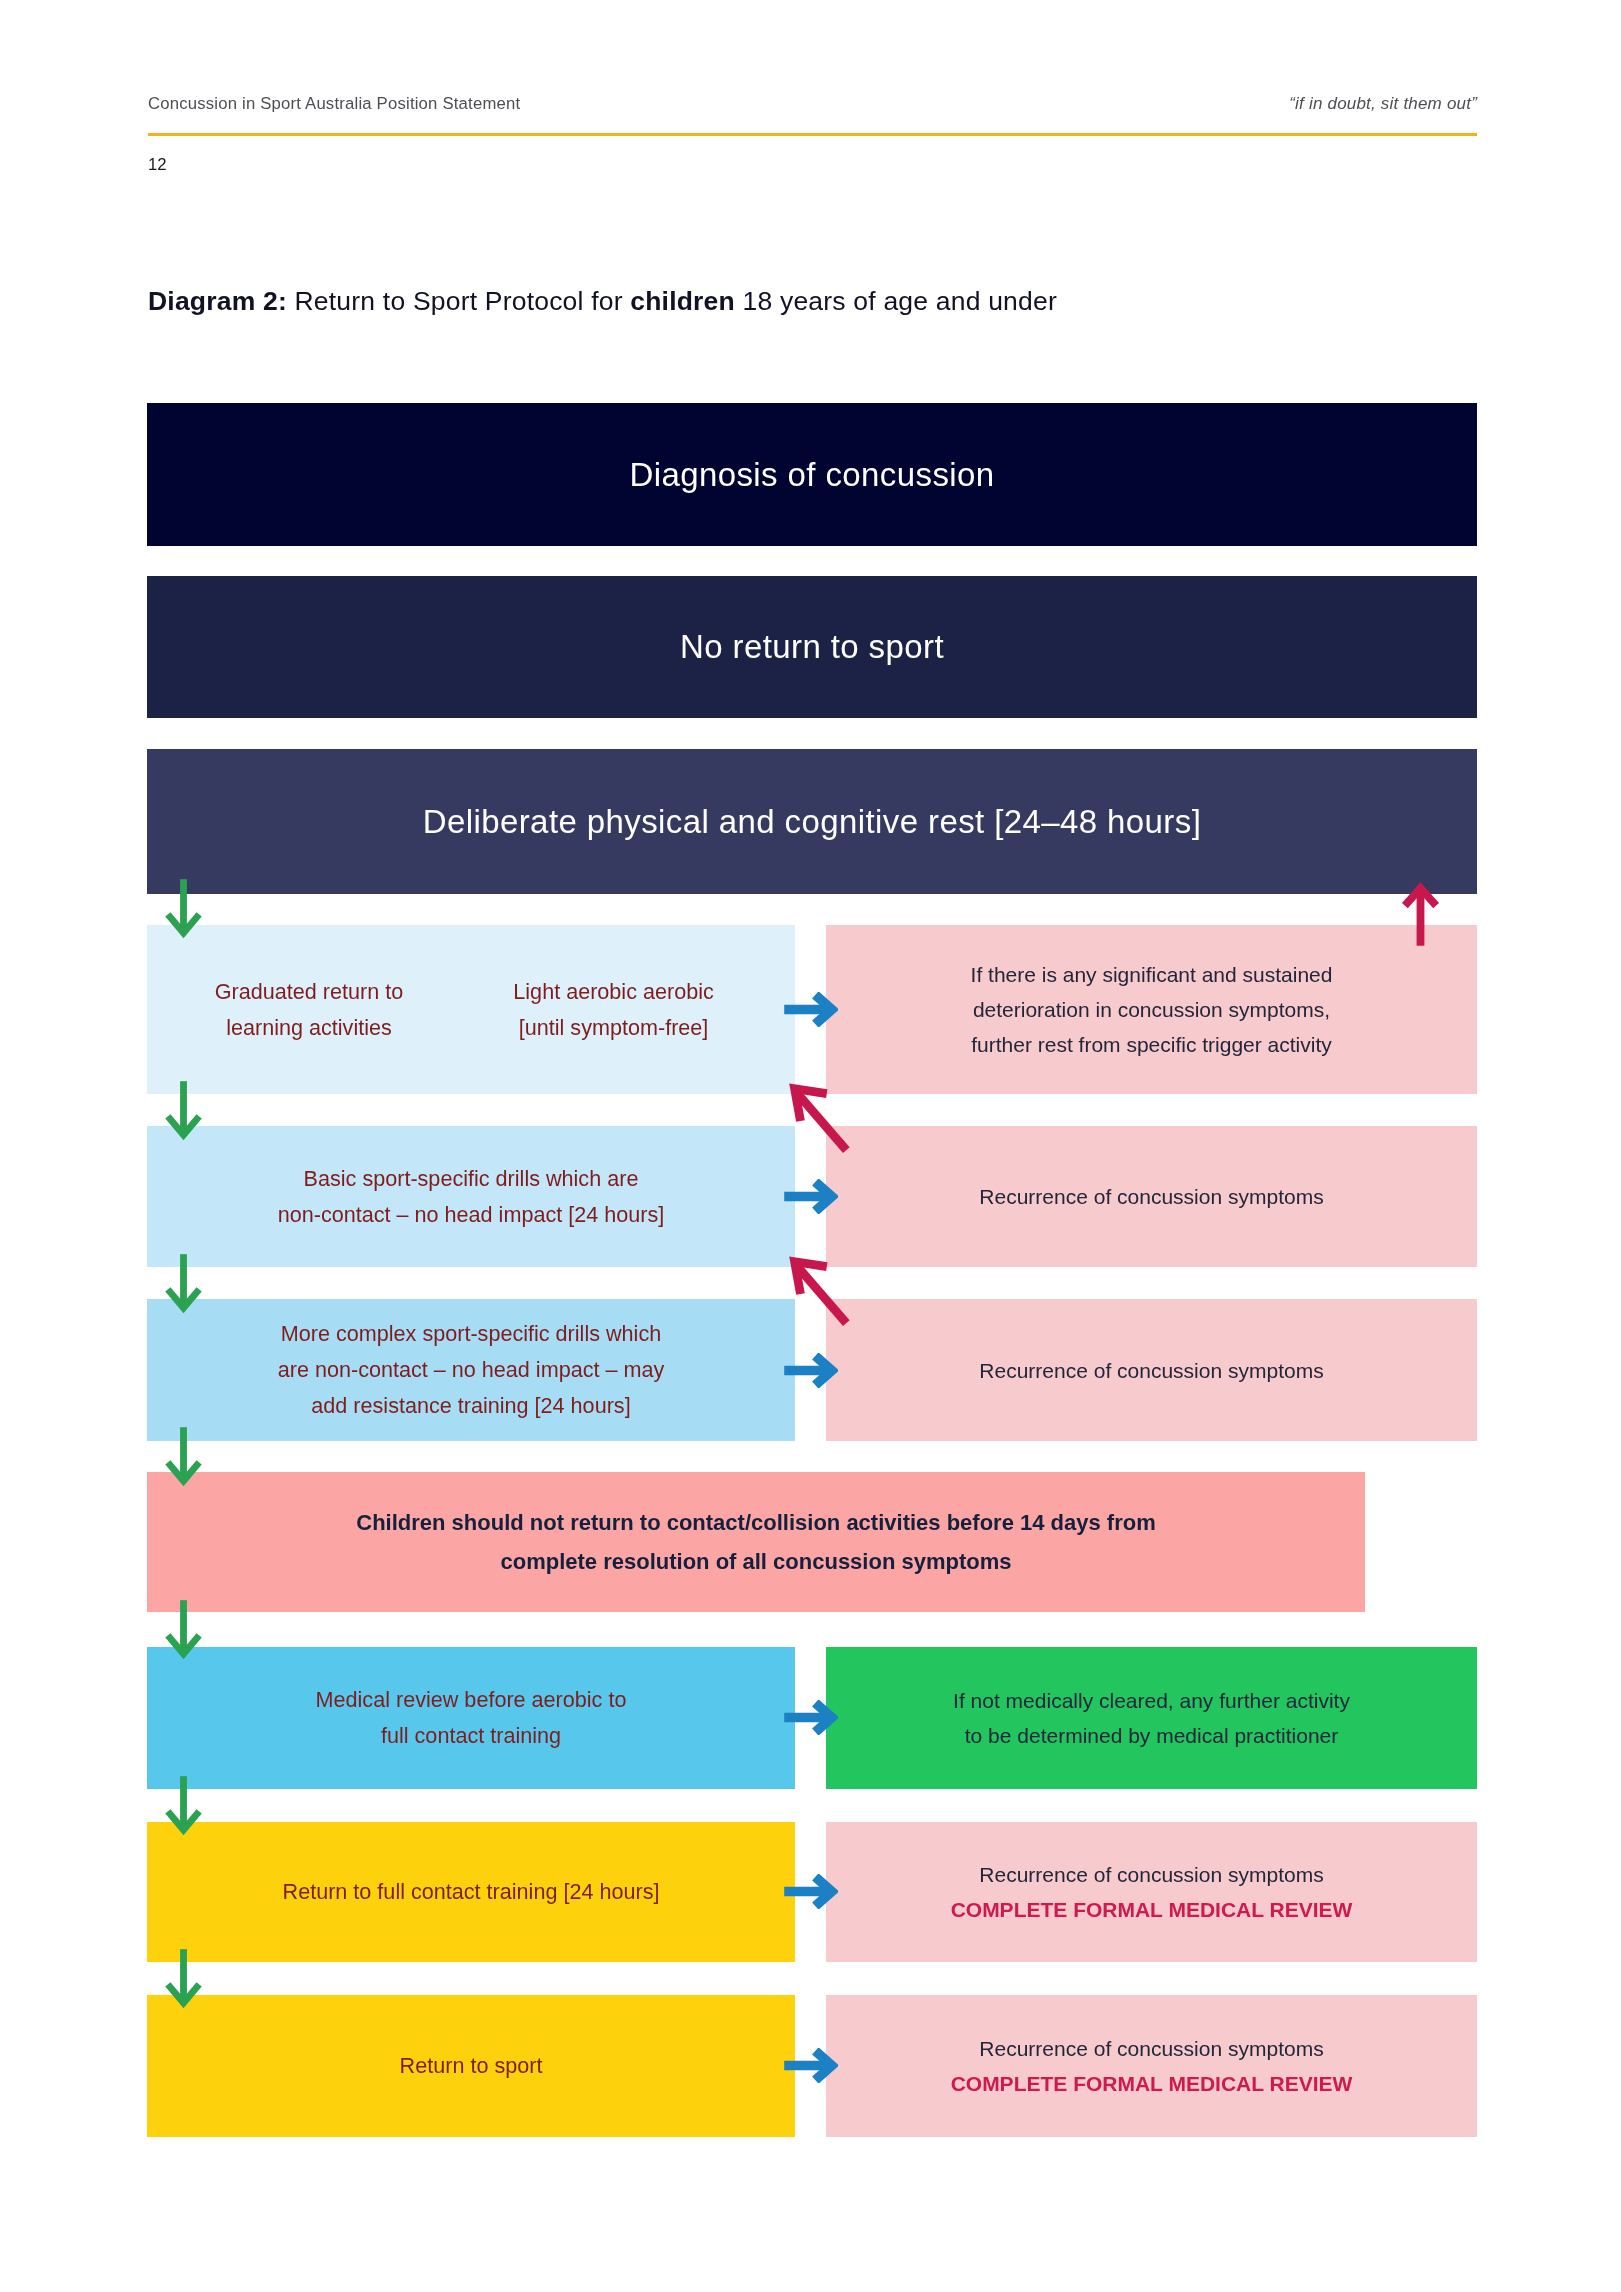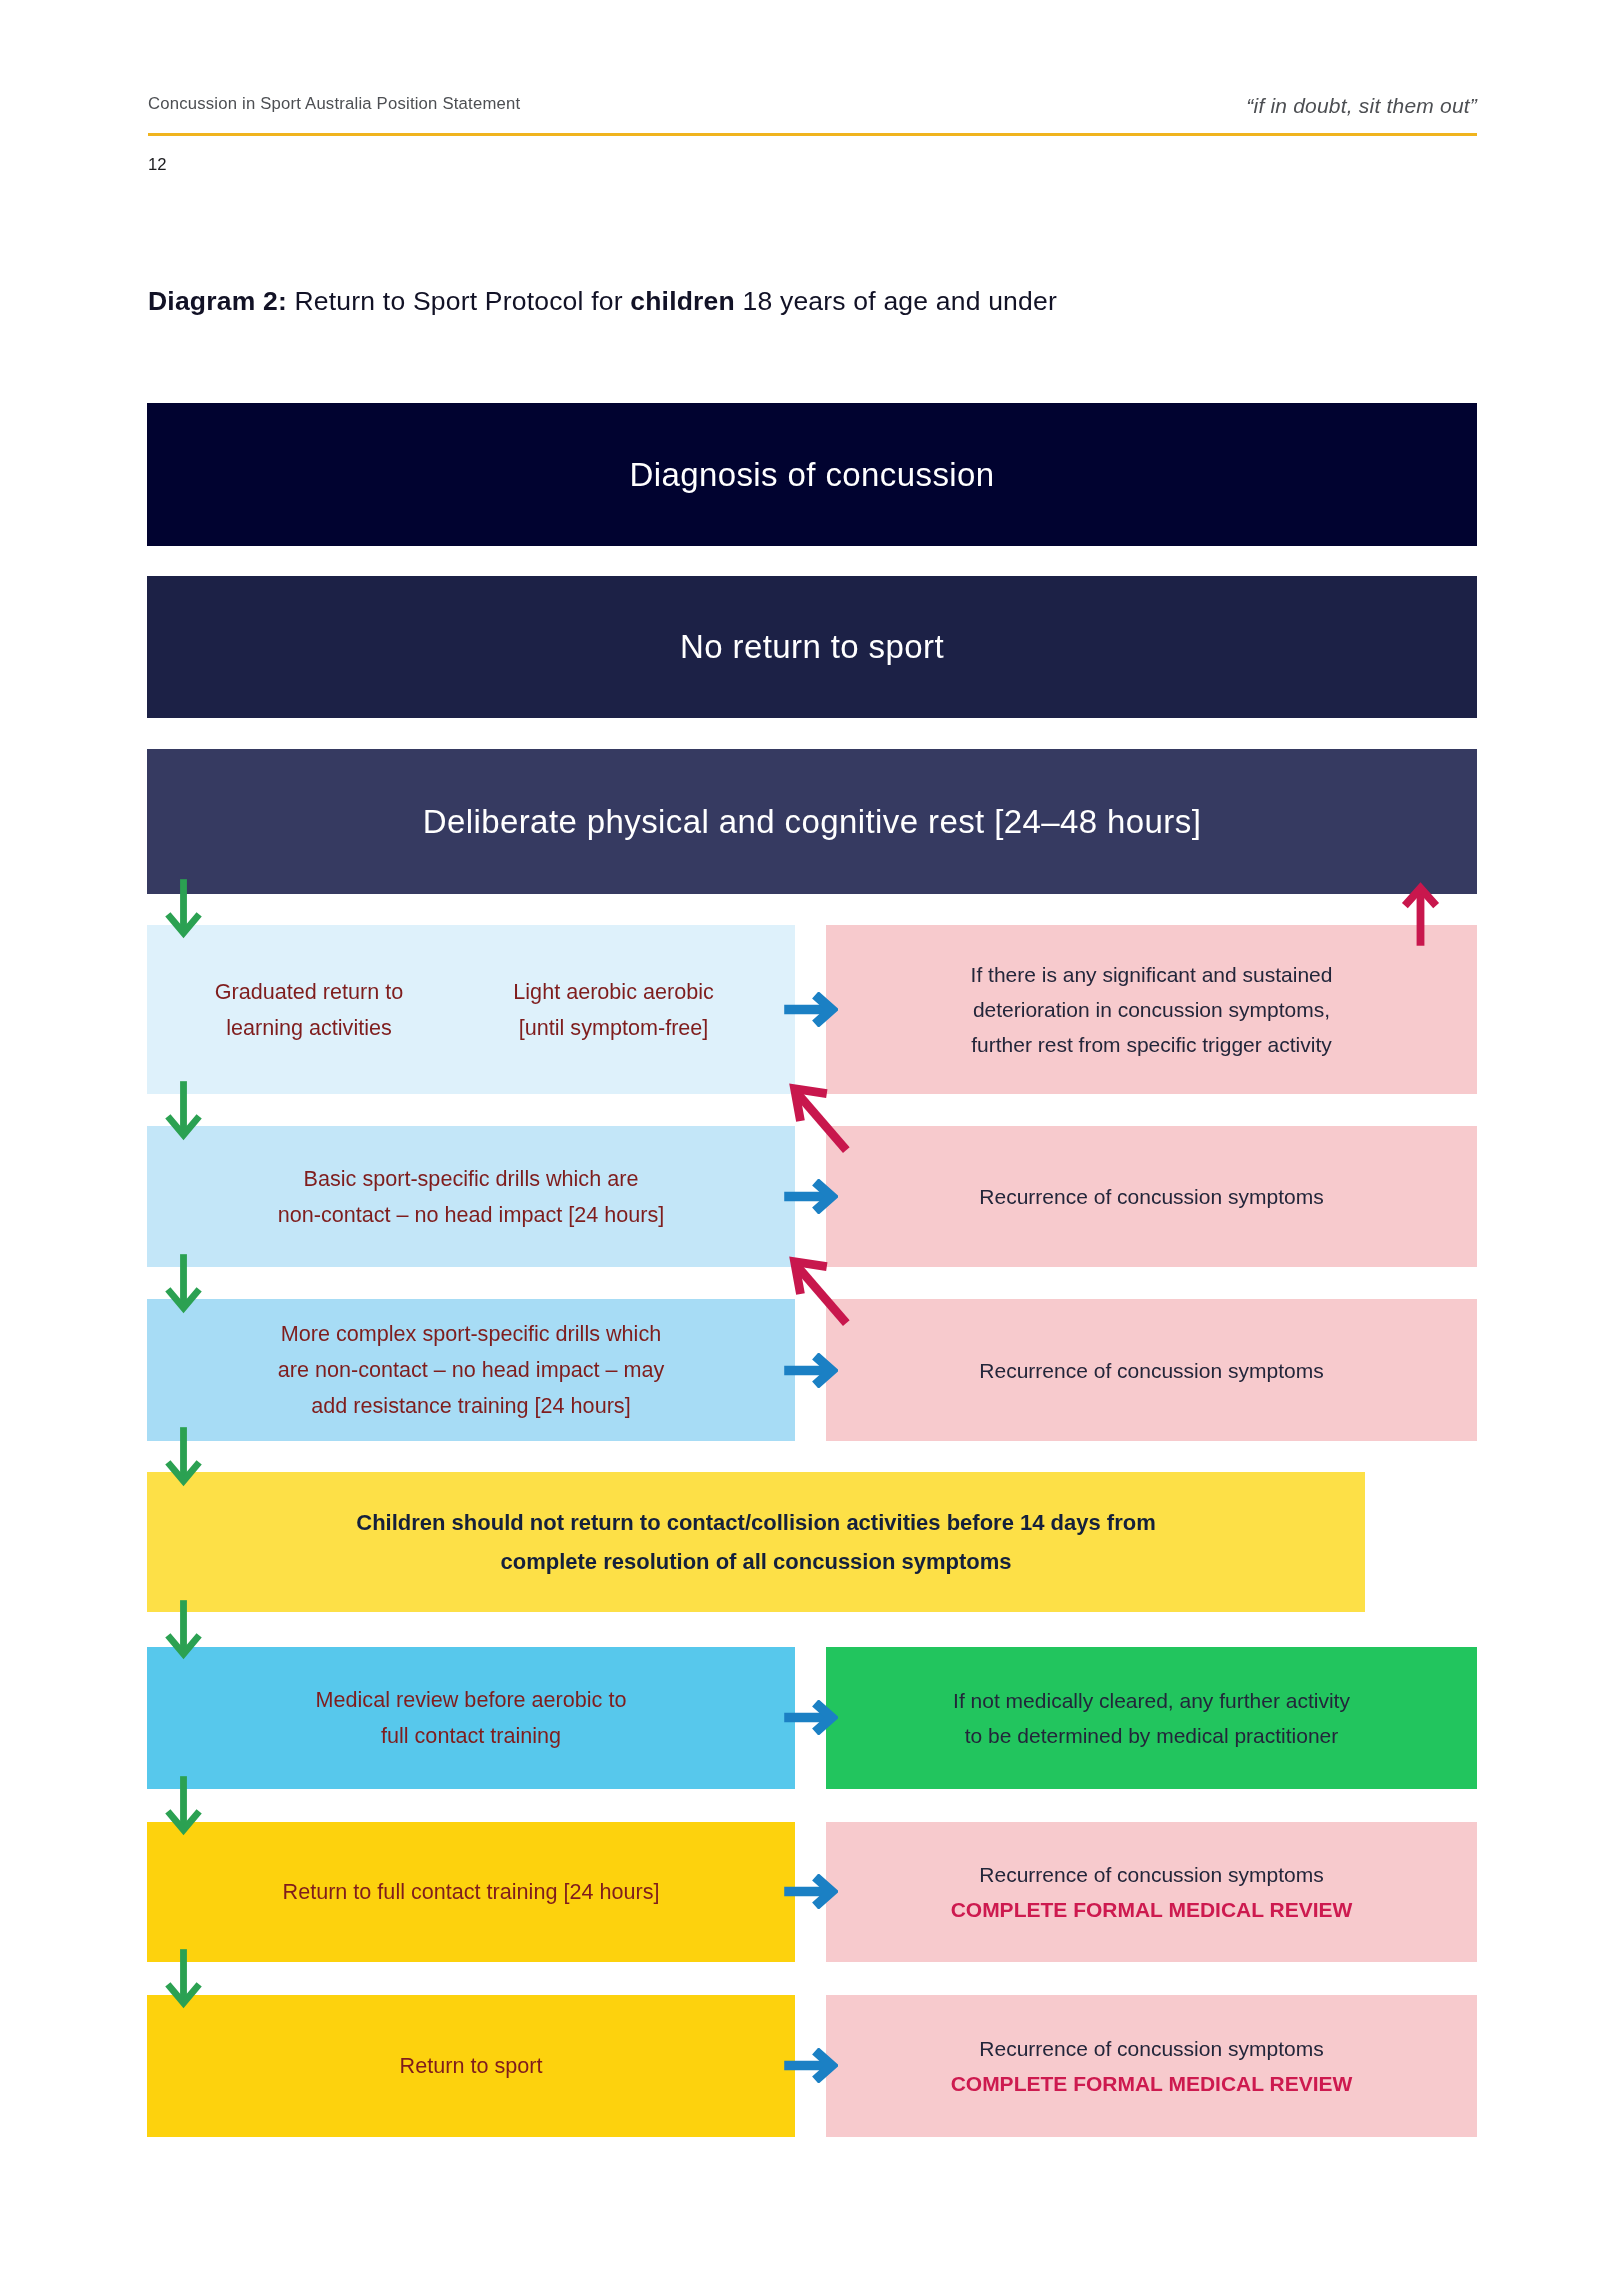--- a/index.html
+++ b/index.html
@@ -1,20 +1,20 @@
 <!DOCTYPE html>
 <html><head>
 <meta charset="utf-8">
 <style>
   html,body{margin:0;padding:0;background:#ffffff;}
   .page{position:relative;width:1621px;height:2293px;background:#ffffff;overflow:hidden;
         font-family:"Liberation Sans","DejaVu Sans",sans-serif;}
   .abs{position:absolute;box-sizing:border-box;}
   .hdr-left{font-size:16.7px;color:#4d4f53;letter-spacing:0.2px;}
-  .hdr-right{font-size:21px;color:#4d4f53;font-style:italic;text-align:right;letter-spacing:0.2px;}
+  .hdr-right{font-size:17px;color:#4d4f53;font-style:italic;text-align:right;letter-spacing:0.2px;}
   .rule{height:2.9px;}
   .pagenum{font-size:16.7px;color:#1c1c1f;font-weight:500;}
   .doc-title{font-size:26.5px;color:#121226;letter-spacing:0.2px;white-space:nowrap;}
   .doc-title .b{font-weight:700;}
   .banner{display:flex;align-items:center;justify-content:center;color:#ffffff;
           font-size:33px;letter-spacing:0.4px;text-align:center;}
   .stepbox{display:flex;align-items:center;justify-content:center;color:#7f1d1d;
            font-size:21.6px;line-height:36px;text-align:center;white-space:pre-line;}
   .step-cols{display:flex;align-items:center;width:100%;}
   .step-cols .c1{flex:0 0 50%;text-align:center;white-space:pre-line;}
@@ -59,21 +59,21 @@
 
   <div class="abs stepbox" style="left: 147px; top: 1126px; width: 648px; height: 141px; background: rgb(195, 230, 248);">Basic sport-specific drills which are
 non-contact – no head impact [24 hours]</div>
   <div class="abs pinkbox" style="left: 826px; top: 1126px; width: 651px; height: 141px; background: rgb(247, 202, 205);">Recurrence of concussion symptoms</div>
 
   <div class="abs stepbox" style="left: 147px; top: 1299px; width: 648px; height: 142px; background: rgb(167, 220, 245);">More complex sport-specific drills which
 are non-contact – no head impact – may
 add resistance training [24 hours]</div>
   <div class="abs pinkbox" style="left: 826px; top: 1299px; width: 651px; height: 142px; background: rgb(247, 202, 205);">Recurrence of concussion symptoms</div>
 
-  <div class="abs greenband" style="left: 147px; top: 1472px; width: 1218px; height: 140px; background: #fde047;">Children should not return to contact/collision activities before 14 days from
+  <div class="abs greenband" style="left: 147px; top: 1472px; width: 1218px; height: 140px; background: #fca5a5;">Children should not return to contact/collision activities before 14 days from
 complete resolution of all concussion symptoms</div>
 
   <div class="abs stepbox" style="left: 147px; top: 1647px; width: 648px; height: 142px; background: rgb(87, 200, 236);">Medical review before aerobic to
 full contact training</div>
   <div class="abs pinkbox" style="left: 826px; top: 1647px; width: 651px; height: 142px; background: #22c55e;">If not medically cleared, any further activity
 to be determined by medical practitioner</div>
 
   <div class="abs stepbox" style="left: 147px; top: 1822px; width: 648px; height: 140px; background: rgb(253, 210, 13);">Return to full contact training [24 hours]</div>
   <div class="abs pinkbox" style="left: 826px; top: 1822px; width: 651px; height: 140px; background: rgb(247, 202, 205);">
     <div>Recurrence of concussion symptoms</div>

